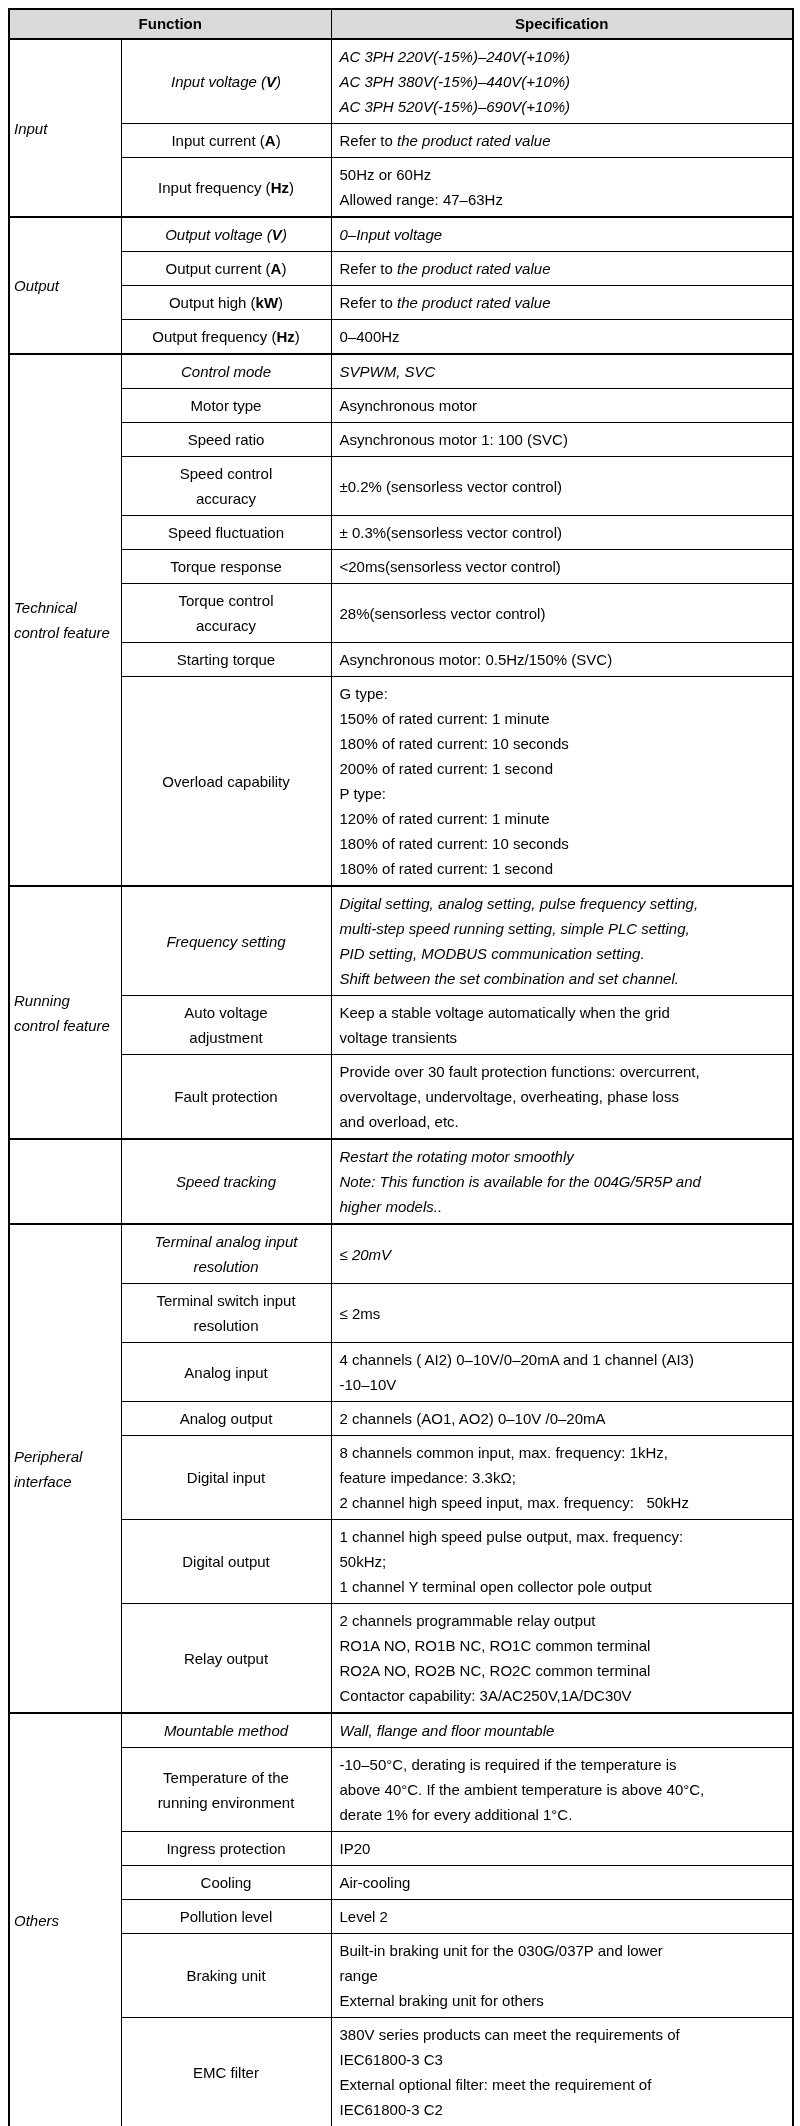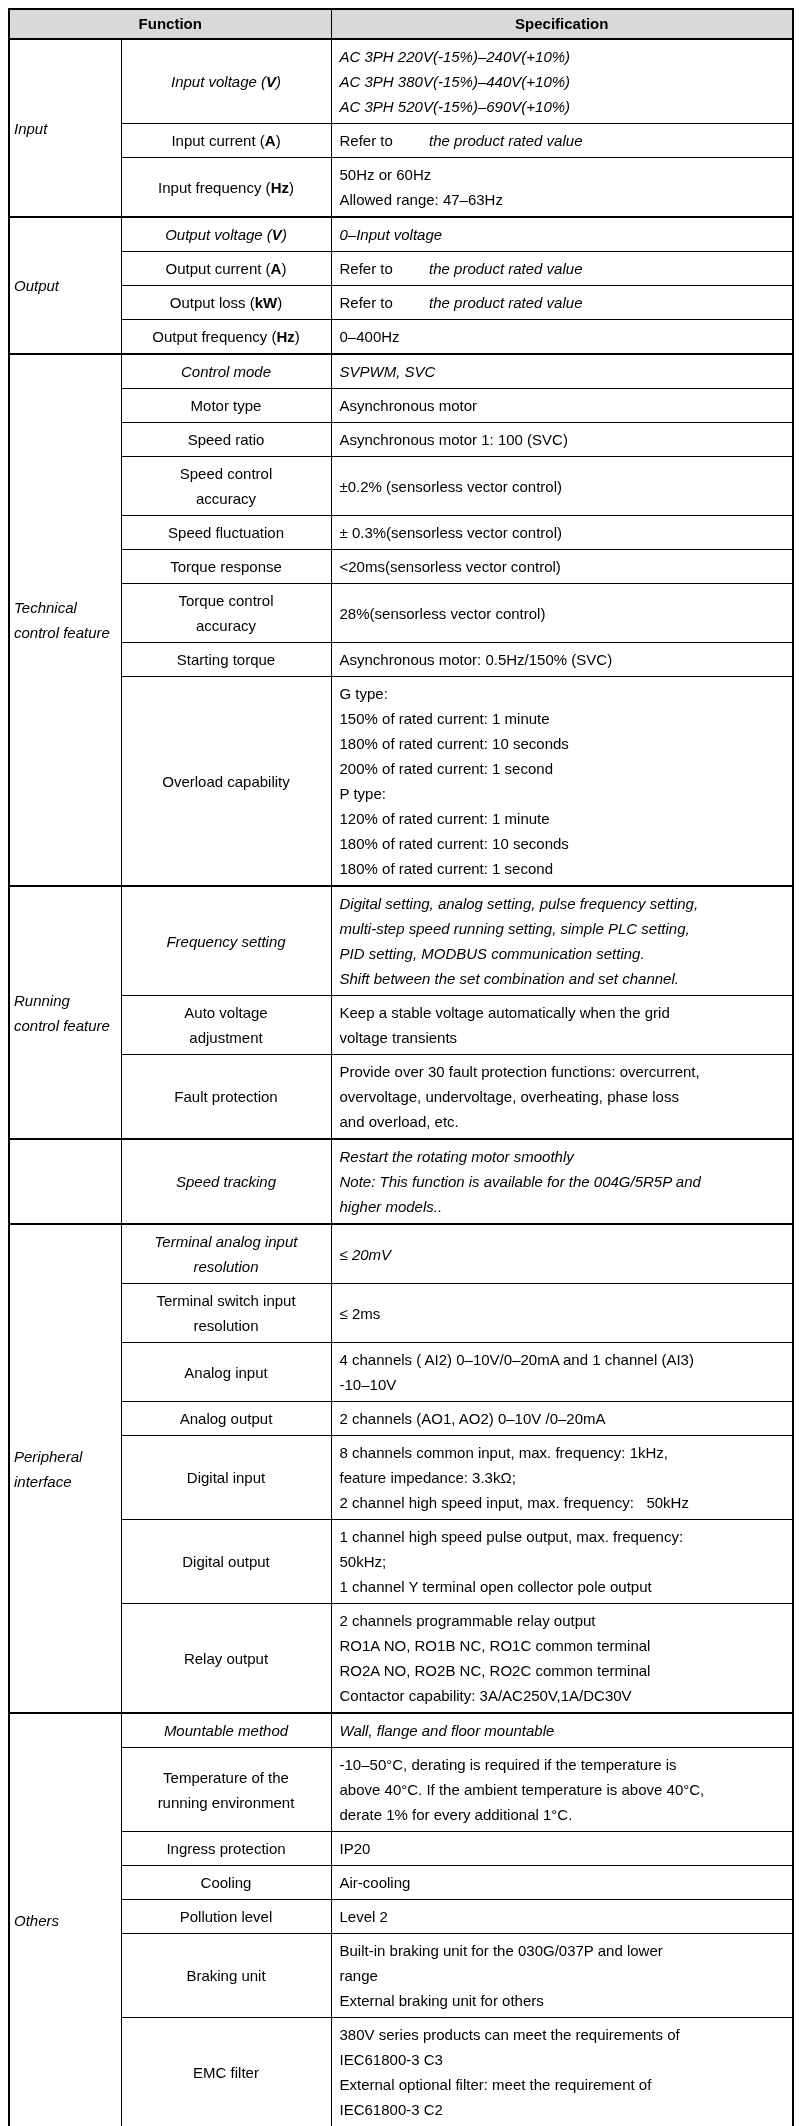--- a/index.html
+++ b/index.html
@@ -47,21 +47,21 @@
   }
   td.spec-cell {
     text-align: left;
     padding: 4px 8px;
   }
   .line {
     line-height: 25px;
     white-space: pre-wrap;
   }
   .b { font-weight: bold; }
-  .i { font-style: italic; margin-left: 32px; }
+  .i { font-style: italic; }
 </style>
 </head>
 <body style="color: rgb(0, 0, 0); background: rgb(255, 255, 255);">
 
 <table class="spec-table">
   <colgroup>
     <col style="width:112px">
     <col style="width:210px">
     <col style="width:462px">
   </colgroup>
@@ -116,21 +116,21 @@
       <tr>
         <td class="fn-cell">
           <div class="line"><span>Output current (</span><span class="b">A</span><span>)</span></div>
         </td>
         <td class="spec-cell">
           <div class="line"><span>Refer to </span><span class="i">the product rated value</span></div>
         </td>
       </tr>
       <tr>
         <td class="fn-cell">
-          <div class="line"><span>Output loss (</span><span class="b">kW</span><span>)</span></div>
+          <div class="line"><span>Output high (</span><span class="b">kW</span><span>)</span></div>
         </td>
         <td class="spec-cell">
           <div class="line"><span>Refer to </span><span class="i">the product rated value</span></div>
         </td>
       </tr>
       <tr>
         <td class="fn-cell">
           <div class="line"><span>Output frequency (</span><span class="b">Hz</span><span>)</span></div>
         </td>
         <td class="spec-cell">

